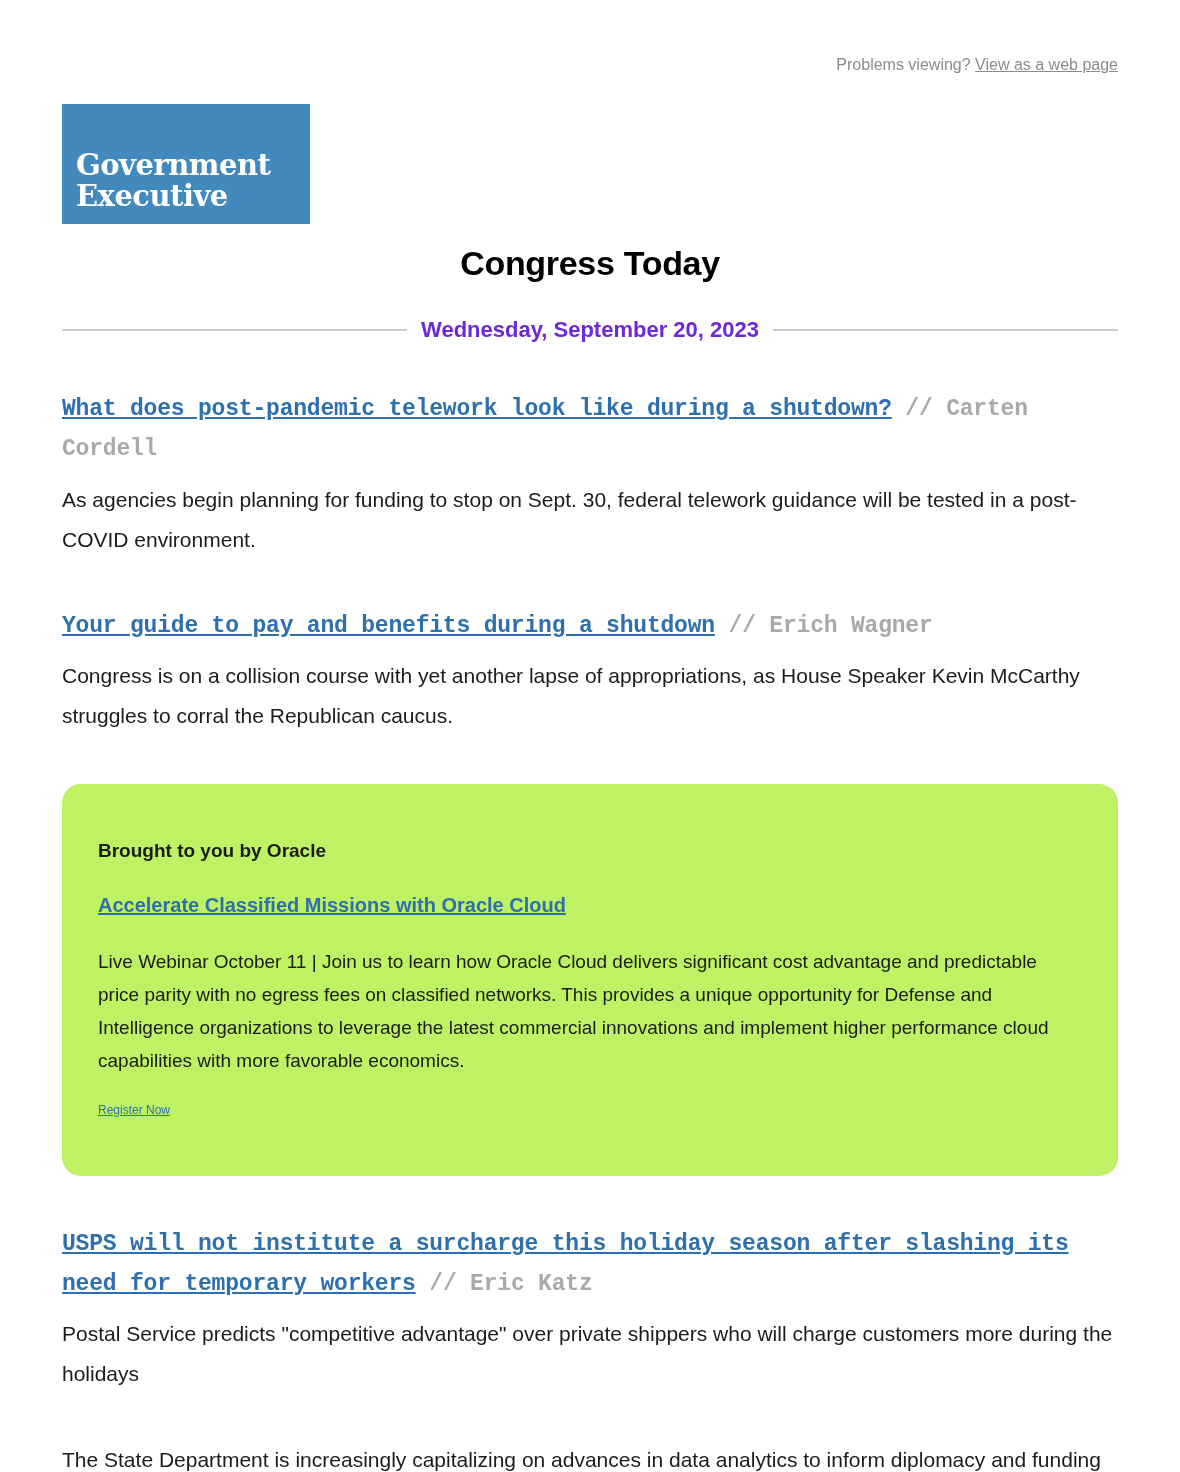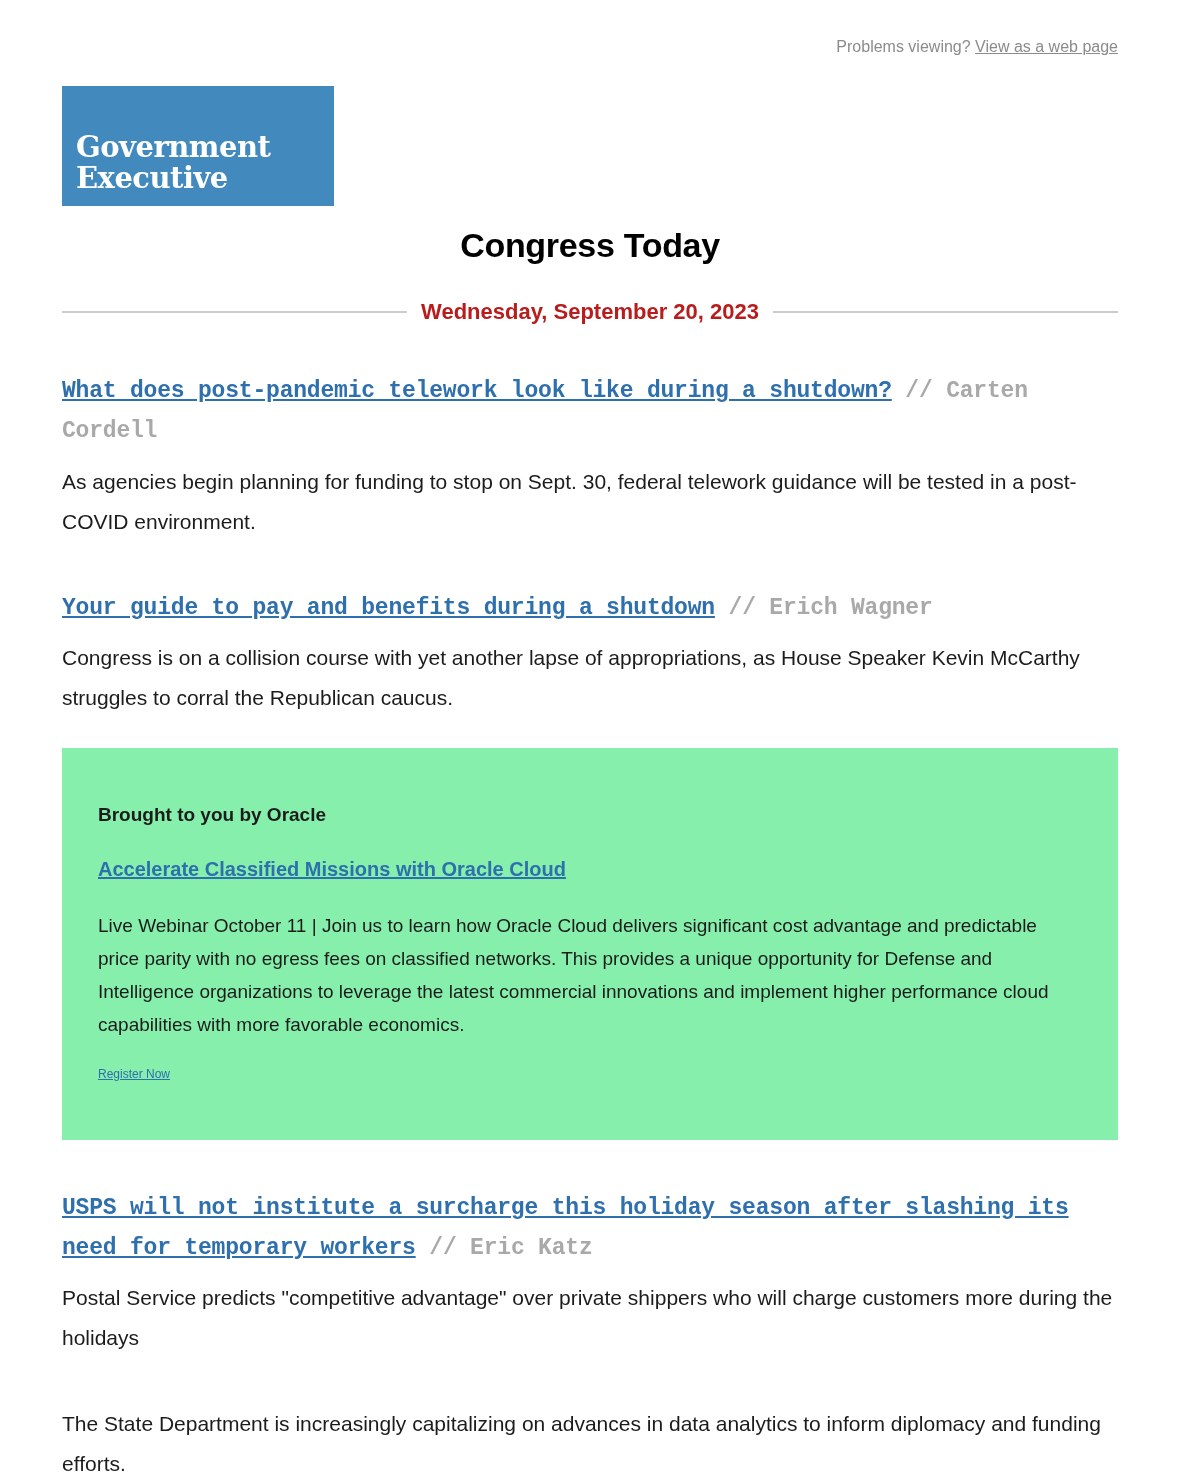--- a/index.html
+++ b/index.html
@@ -8,35 +8,35 @@
     width: 1180px;
     height: 1472px;
     overflow: hidden;
     font-family: "Liberation Sans", sans-serif;
     color: #1c1c1c;
   }
   .page { padding: 0 62px; }
 
   
   .topbar {
-    padding-top: 38px;
+    padding-top: 56px;
     text-align: right;
     font-size: 16px;
     color: #8b8b8b;
   }
   .topbar a {
     color: #8b8b8b;
     text-decoration: underline;
     cursor: pointer;
   }
 
   
   .logo {
     margin-top: 30px;
-    width: 272px;
+    width: 248px;
     height: 120px;
     background: #4289bd;
     display: flex;
     align-items: flex-end;
     padding: 12px 14px;
     cursor: pointer;
   }
   .logo .logo-text {
     font-family: "DejaVu Serif", serif;
     font-weight: 700;
@@ -62,21 +62,21 @@
   }
   .date-row .rule {
     flex: 1;
     height: 2px;
     background: #cccccc;
   }
   .date-row .date-text {
     margin: 0 14px;
     font-size: 22px;
     font-weight: 700;
-    color: #b91c1c;
+    color: #6d28d9;
     white-space: nowrap;
   }
 
   
   .article { margin-top: 46px; }
   .article h2 {
     font-size: 23px;
     font-weight: 700;
     line-height: 1.75;
     letter-spacing: -0.2px;
@@ -93,23 +93,24 @@
   }
   .article .summary {
     margin-top: 10px;
     font-size: 21px;
     line-height: 40px;
     color: #1c1c1c;
   }
 
   
   .sponsor {
-    margin-top: 30px;
-    background: #86efac;
+    margin-top: 48px;
+    background: #bef264;
     padding: 56px 36px 58px 36px;
+    border-radius: 19px;
   }
   .sponsor .sponsor-label {
     font-size: 19px;
     font-weight: 700;
     color: #1c1c1c;
   }
   .sponsor .sponsor-headline {
     display: inline-block;
     margin-top: 32px;
     font-size: 20px;

